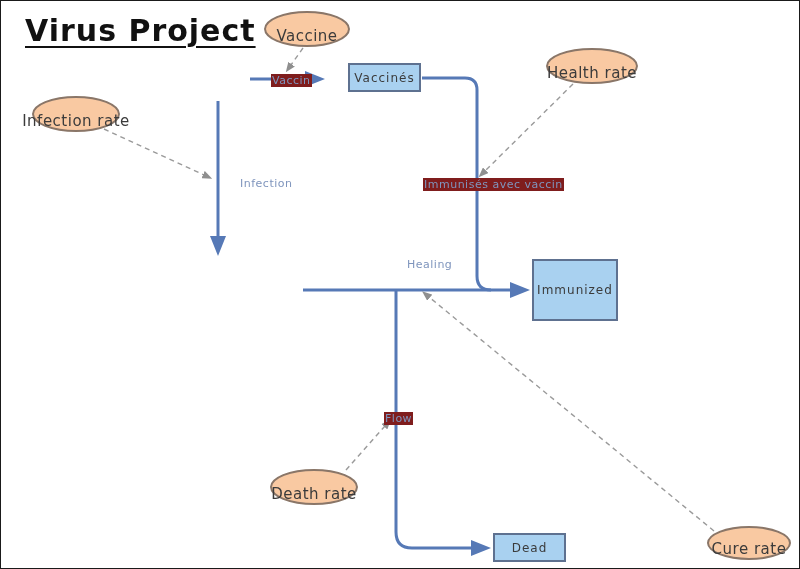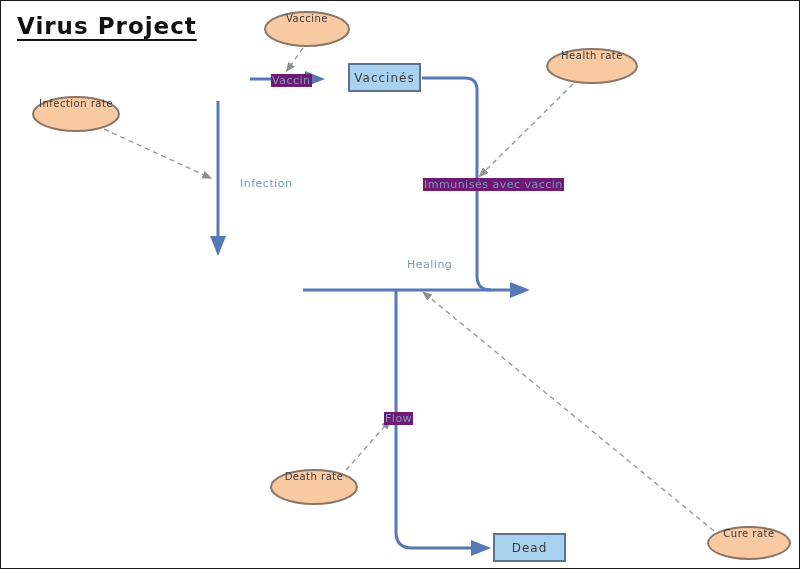--- a/index.html
+++ b/index.html
@@ -5,50 +5,50 @@
   html,body{margin:0;padding:0;background:#fff;}
   .canvas{
     position:relative;
     width:798px;height:567px;
     border:1px solid #1a1a1a;
     background:#ffffff;
     font-family:"DejaVu Sans", sans-serif;
     overflow:hidden;
   }
   .title{
-    position:absolute;left:16px;top:12px;
-    font-size:23px;font-weight:700;color:#111;
+    position:absolute;left:24px;top:12px;
+    font-size:30px;font-weight:700;color:#111;
     letter-spacing:1px;
     text-decoration:underline;
     text-underline-offset:5px;
     text-decoration-thickness:2px;
   }
   .connector-layer{position:absolute;left:0;top:0;width:798px;height:567px;}
   .stock{
     position:absolute;
     background:#a9d1f0;
     border:2px solid #5e7190;
     box-sizing:border-box;
     display:flex;align-items:center;justify-content:center;
     color:#3b3b3b;font-size:12px;letter-spacing:1px;
   }
   .variable{
     position:absolute;
     background:#f9c9a2;
     border:2px solid #8a7668;
     border-radius:50%;
     box-sizing:border-box;
-    display:flex;align-items:flex-start;justify-content:center;
-    color:#3b3b3b;font-size:10px;letter-spacing:0.5px;
+    display:flex;align-items:flex-end;justify-content:center;
+    color:#3b3b3b;font-size:15px;letter-spacing:0.5px;
     white-space:nowrap;
   }
   .flow-label{
     position:absolute;
     color:#7f95bd;font-size:11px;letter-spacing:0.5px;
-    background:#701a75;
+    background:#7f1d1d;
     padding:0 1px;
     white-space:nowrap;
   }
   
   #stock-health   {left:177px;top:52px; width:72px; height:48px;}
   #stock-vaccines {left:347px;top:62px; width:73px; height:29px;}
   #stock-infected {left:187px;top:256px;width:115px;height:65px;}
   #stock-immunized{left:531px;top:258px;width:86px; height:62px;}
   #stock-dead     {left:492px;top:532px;width:73px; height:29px;}
 
@@ -90,20 +90,23 @@
     <path d="M572 83 L484 170" fill="none" stroke="#9a9a9a" stroke-width="1.4" stroke-dasharray="5 4" marker-end="url(#grayhead)"></path>
     <path d="M345 469 L384 425" fill="none" stroke="#9a9a9a" stroke-width="1.4" stroke-dasharray="5 4" marker-end="url(#grayhead)"></path>
     <path d="M713 530 L428 296" fill="none" stroke="#9a9a9a" stroke-width="1.4" stroke-dasharray="5 4" marker-end="url(#grayhead)"></path>
   </svg>
 
   <div class="title">Virus Project</div>
 
   <div class="stock" id="stock-vaccines">
     <span>Vaccinés</span>
   </div>
+  <div class="stock" id="stock-immunized">
+    <span>Immunized</span>
+  </div>
   <div class="stock" id="stock-dead">
     <span>Dead</span>
   </div>
 
   <div class="variable" id="var-vaccine">
     <span>Vaccine</span>
   </div>
   <div class="variable" id="var-infection-rate">
     <span>Infection rate</span>
   </div>

